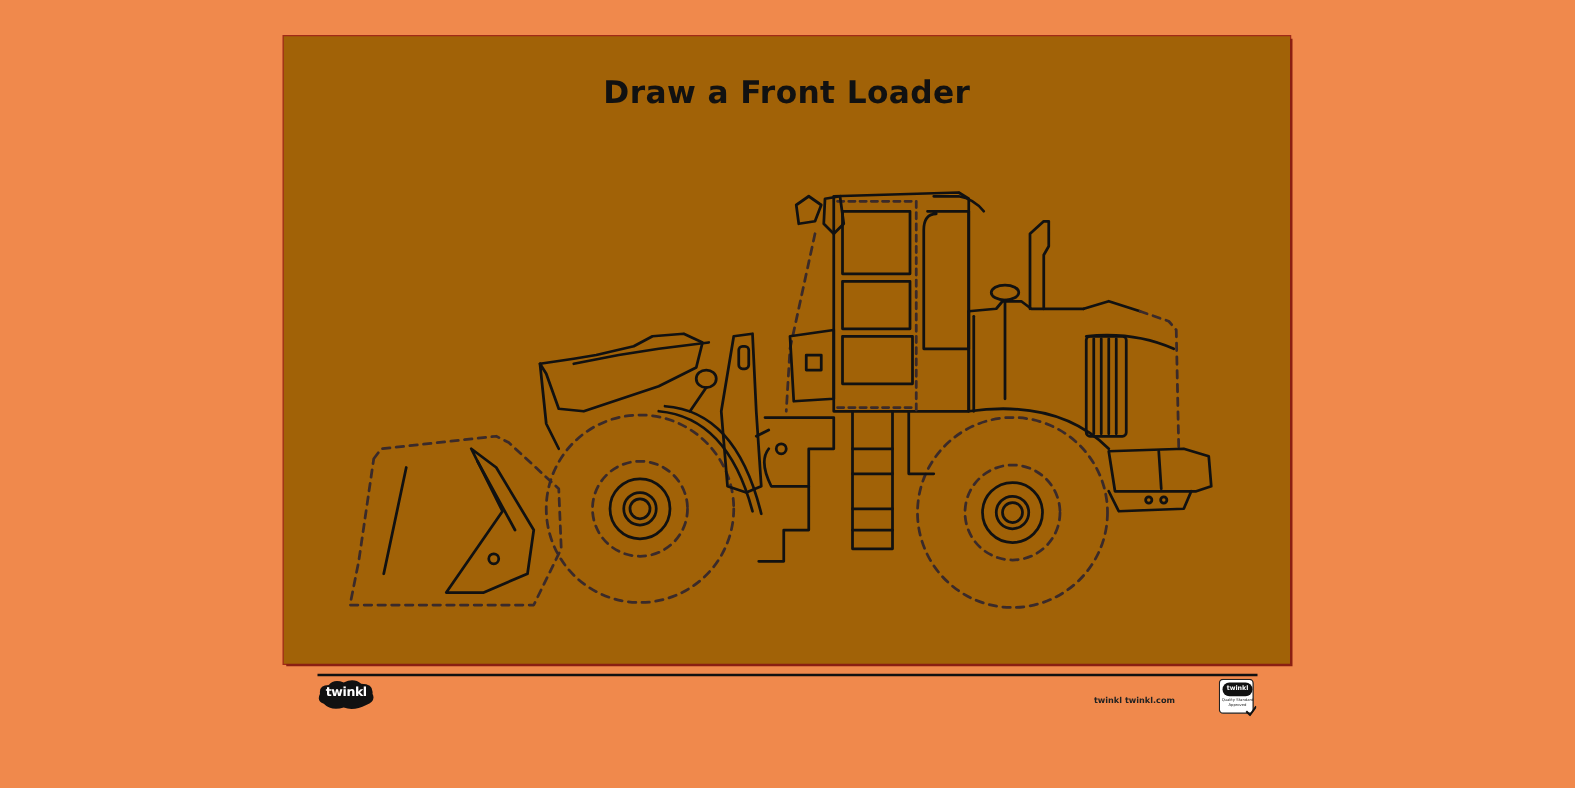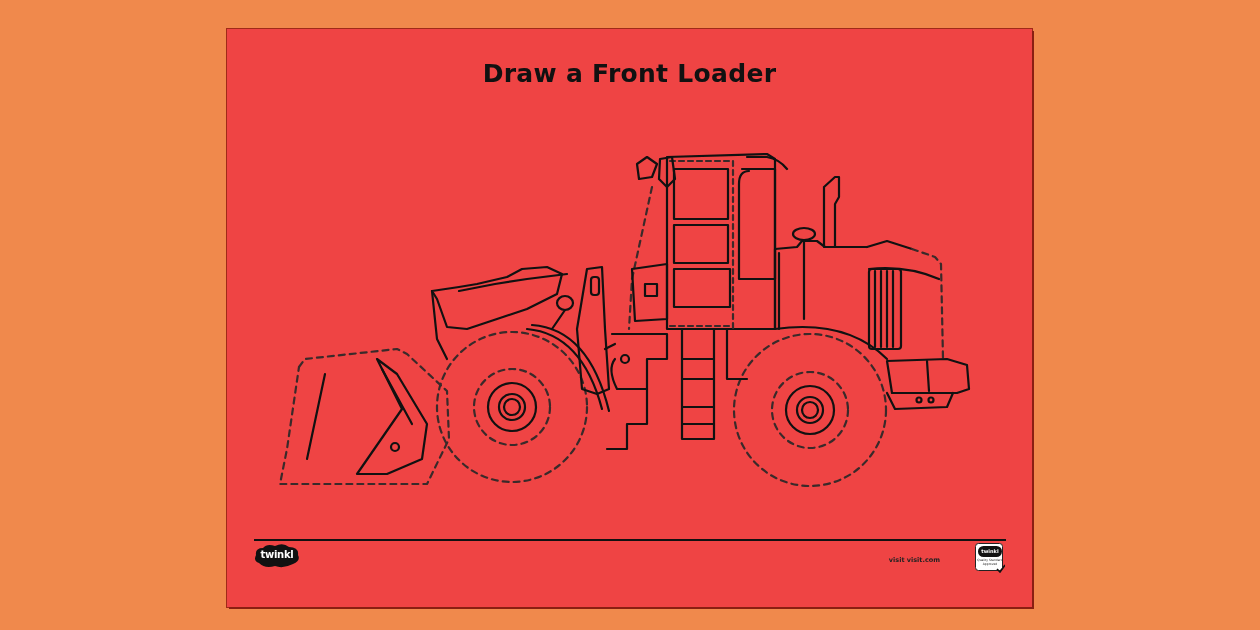--- a/index.html
+++ b/index.html
@@ -6,22 +6,22 @@
     body {
       width: 1260px; height: 630px;
       background: #f0894c;
       position: relative;
       overflow: hidden;
       font-family: "DejaVu Sans", sans-serif;
     }
     .page {
       position: absolute;
       left: 227px; top: 29px;
-      width: 805px; height: 578px;
-      background: #ef4444;
+      width: 805px; height: 502px;
+      background: #a16207;
       box-shadow: 2px 2px 0 #8a1f12, 0 0 0 1px #a02a18;
     }
     .title {
       position: absolute;
       left: 0; right: 0; top: 30px;
       text-align: center;
       font-family: "DejaVu Sans", sans-serif;
       font-weight: bold;
       font-size: 25px;
       color: #111;
@@ -175,21 +175,21 @@
 
   <div class="footer-rule"></div>
 
   <div class="logo">
     <svg width="48" height="26" viewBox="0 0 48 26">
       <path d="M6,20 Q0,18 3,12 Q2,5 10,5 Q14,0 22,3 Q30,-1 36,4 Q46,4 45,12 Q48,18 40,21 Q30,26 22,23 Q12,26 6,20 Z" fill="#111"></path>
     </svg>
     <div class="logo-text">twinkl</div>
   </div>
 
-  <div class="visit">visit visit.com</div>
+  <div class="visit">twinkl twinkl.com</div>
 
   <div class="badge">
     <svg width="30" height="30" viewBox="0 0 30 30" style="position:absolute;left:0;top:0">
       <rect x="0.5" y="0.5" width="27" height="27" rx="3" fill="#fff" stroke="#222" stroke-width="1"></rect>
       <path d="M22,26 L25,29 L30,22" fill="none" stroke="#111" stroke-width="1.6"></path>
     </svg>
     <div class="badge-logo">twinkl</div>
     <div class="badge-text">Quality Standard Approved</div>
   </div>
 </div>

